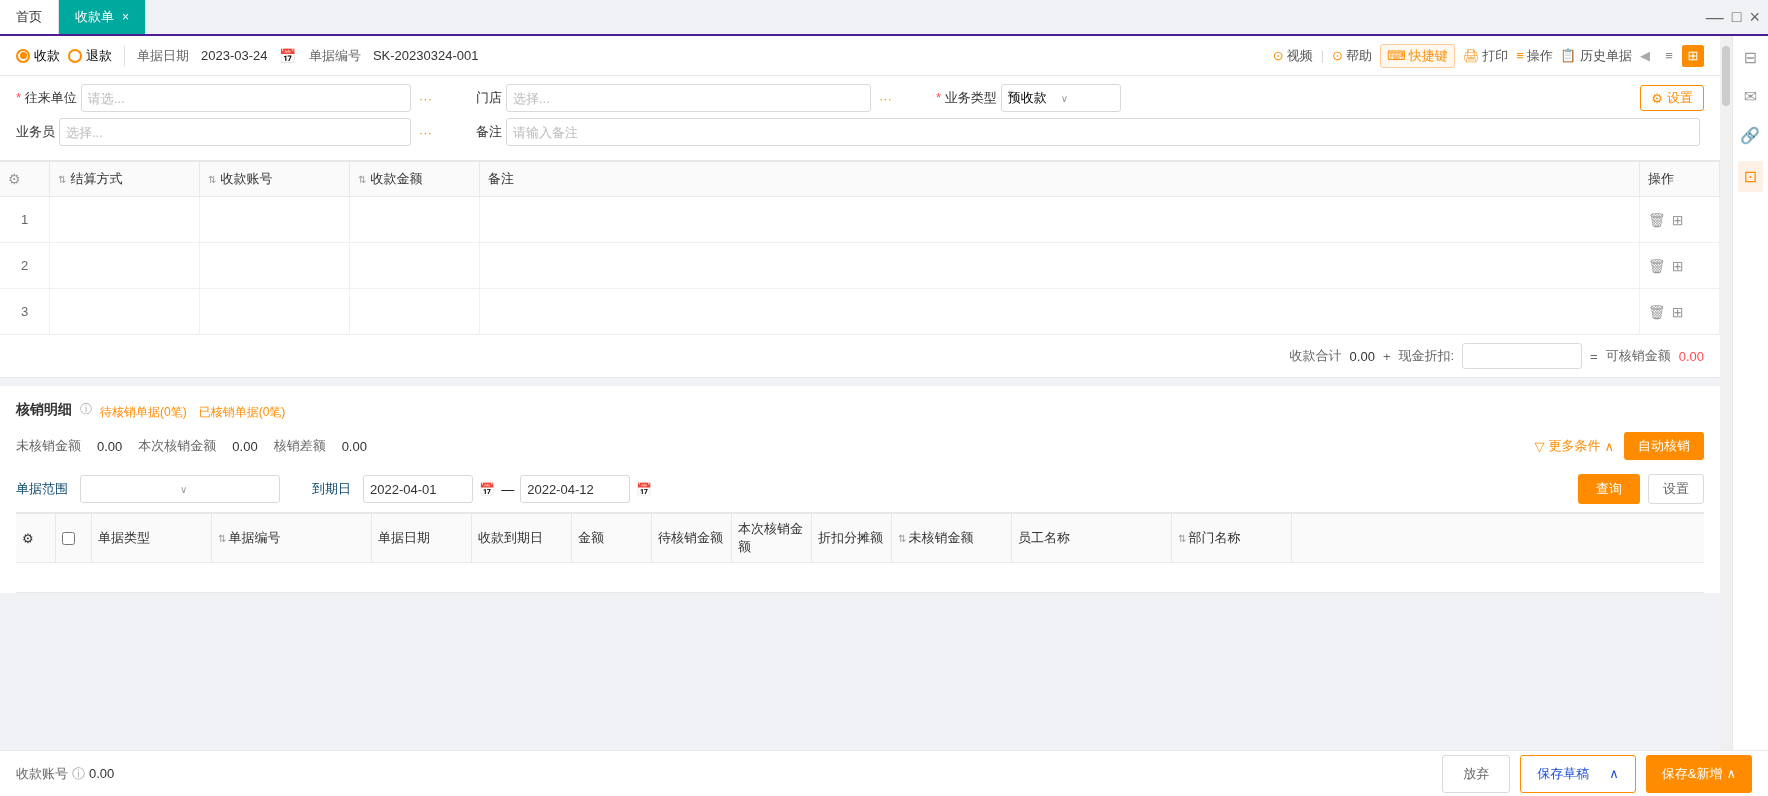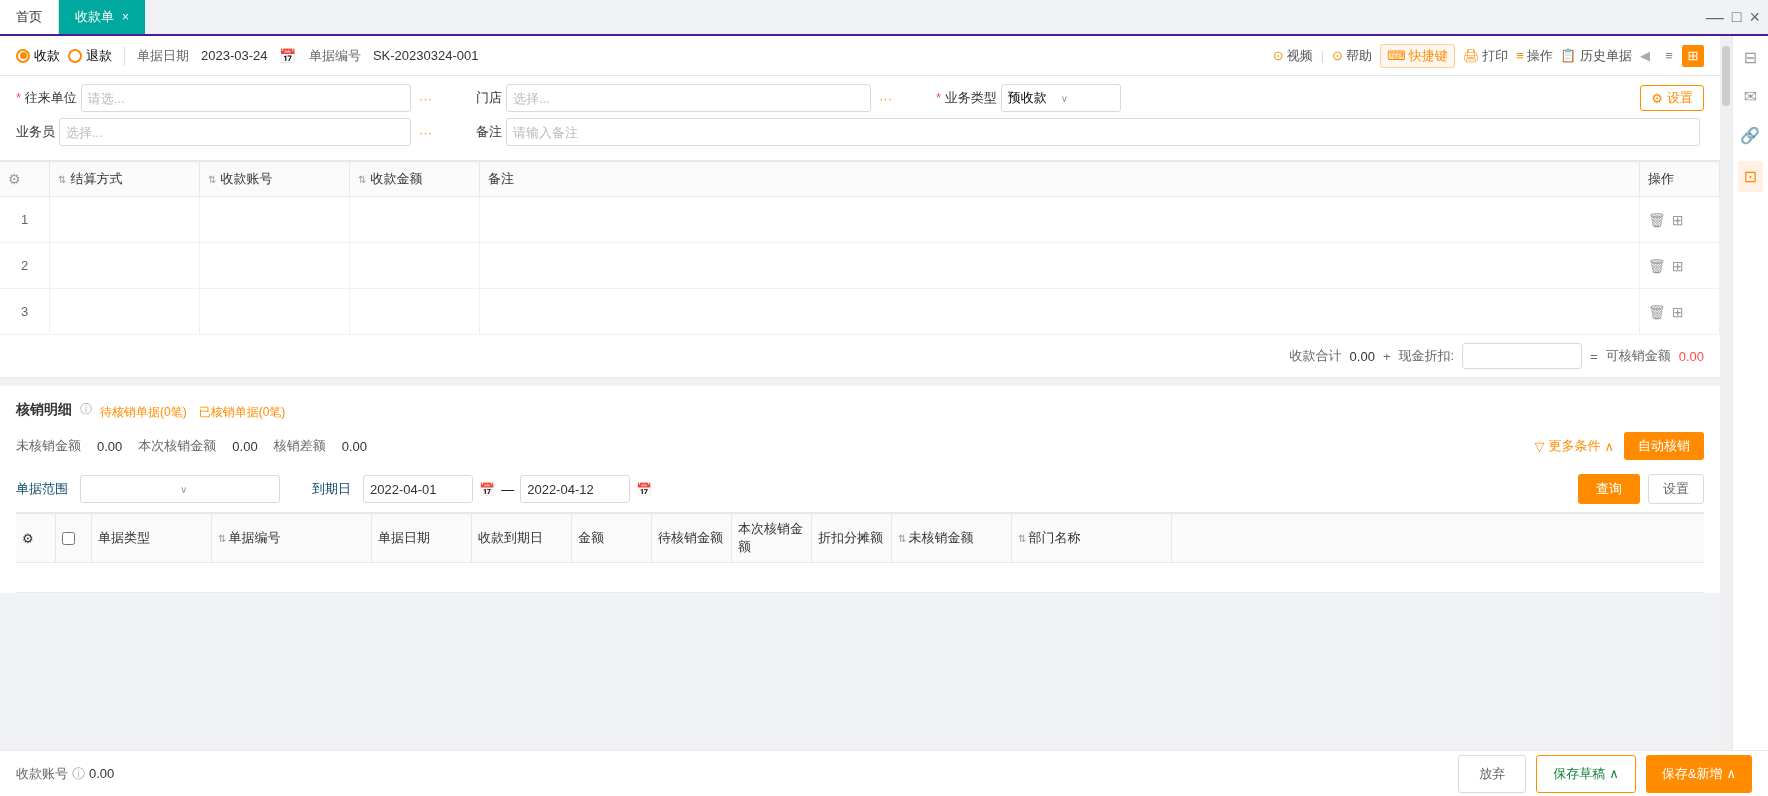--- a/index.html
+++ b/index.html
@@ -224,22 +224,22 @@
       z-index: 100;
     }
     .footer-label { color: #666; font-size: 12px; display: flex; align-items: center; gap: 4px; }
     .footer-value { font-weight: 500; color: #333; }
     .footer-btns { margin-left: auto; display: flex; gap: 10px; }
     .btn-discard {
       background: #fff; border: 1px solid #d9d9d9; color: #666;
       border-radius: 3px; padding: 6px 20px; cursor: pointer;
     }
     .btn-draft {
-      background: #fff; border: 1px solid #ff8c00; color: #15803d;
-      border-radius: 3px; padding: 9px 16px; cursor: pointer; display: flex; align-items: center; gap: 4px;
+      background: #fff; border: 1px solid #ff8c00; color: #1d4ed8;
+      border-radius: 3px; padding: 9px 16px; cursor: pointer; display: flex; align-items: center; gap: 20px;
     }
     .btn-save-new {
       background: #ff8c00; border: none; color: #fff;
       border-radius: 3px; padding: 6px 16px; cursor: pointer; display: flex; align-items: center; gap: 4px;
     }
 
     
     .right-panel {
       position: fixed; right: 0; top: 36px; bottom: 46px;
       width: 36px; background: #fff; border-left: 1px solid #e8e8e8;
@@ -538,20 +538,23 @@
         <span>本次核销金额</span>
       </div>
       <div class="bottom-table-header-cell">
         <span>折扣分摊额</span>
       </div>
       <div class="bottom-table-header-cell">
         <span class="sort-icon">⇅</span>
         <span>未核销金额</span>
       </div>
       <div class="bottom-table-header-cell">
+        <span>员工名称</span>
+      </div>
+      <div class="bottom-table-header-cell">
         <span class="sort-icon">⇅</span>
         <span>部门名称</span>
       </div>
     </div>
 
     <div style="height:30px; background:#fff; border-bottom:1px solid #e8e8e8;"></div>
   </div>
 
 </div>
 

